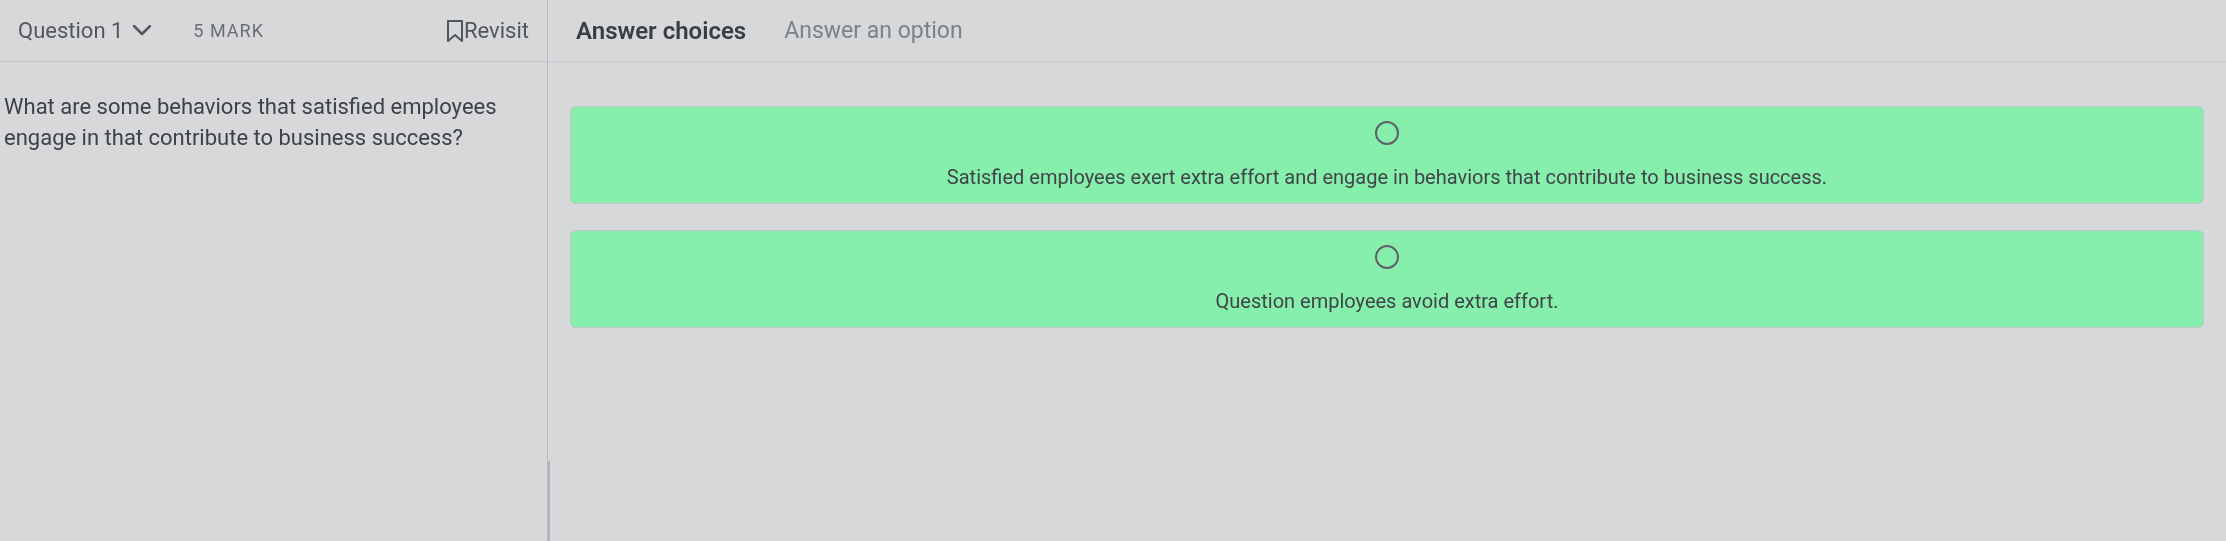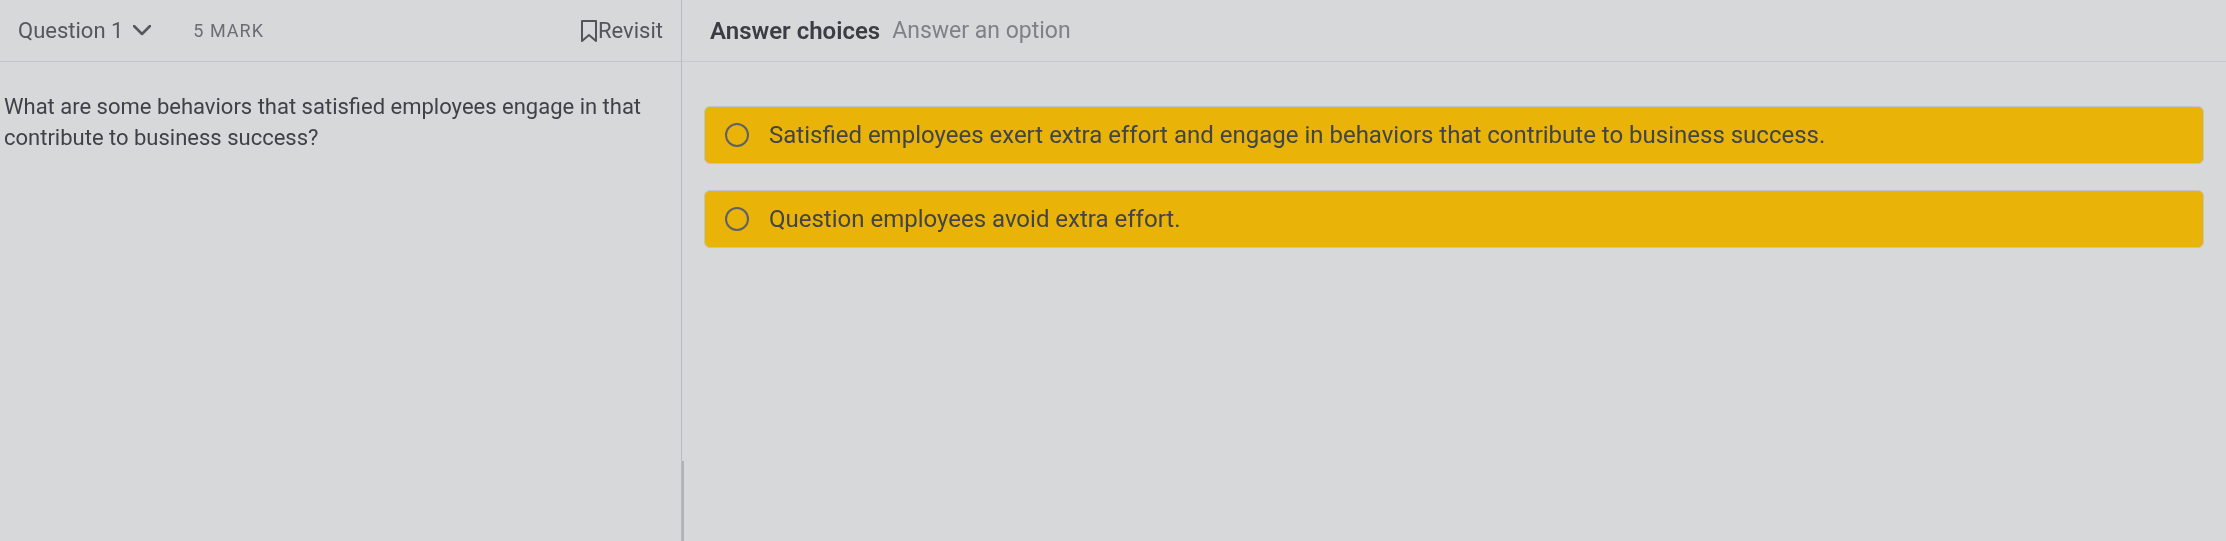--- a/index.html
+++ b/index.html
@@ -9,21 +9,21 @@
     background: #d7d8d9;
     color: #3a3d42;
     overflow: hidden;
   }
   .container {
     display: flex;
     width: 100%;
     height: 100%;
   }
   .left-pane {
-    width: 682px;
+    width: 548px;
     flex-shrink: 0;
     border-right: 1px solid #b8bbc0;
     display: flex;
     flex-direction: column;
   }
   .right-pane {
     flex: 1;
     display: flex;
     flex-direction: column;
     position: relative;
@@ -59,21 +59,21 @@
   }
   .question-text {
     padding: 30px 16px 10px 4px;
     font-size: 22px;
     line-height: 1.4;
     color: #3e4248;
   }
   .right-header {
     display: flex;
     align-items: center;
-    gap: 12px;
+    gap: 38px;
     padding: 14px 28px;
     height: 62px;
     border-bottom: 1px solid #c7c9cc;
   }
   .answer-choices-label {
     font-size: 24px;
     font-weight: 600;
     color: #3a3e44;
   }
   .select-option-label {
@@ -83,27 +83,28 @@
   .options {
     padding: 44px 22px 10px 22px;
     display: flex;
     flex-direction: column;
     gap: 26px;
   }
   .option {
     display: flex;
     align-items: center;
     gap: 20px;
-    background: #eab308;
+    background: #86efac;
     border: 1px solid #c1c4c9;
     border-radius: 6px;
     padding: 14px 20px;
     cursor: pointer;
-    font-size: 24px;
+    font-size: 20px;
     color: #414449;
+    flex-direction: column;
   }
   .radio-circle {
     width: 24px;
     height: 24px;
     border: 2.5px solid #5e6167;
     border-radius: 50%;
     flex-shrink: 0;
     background: transparent;
   }
   .divider-tick {

